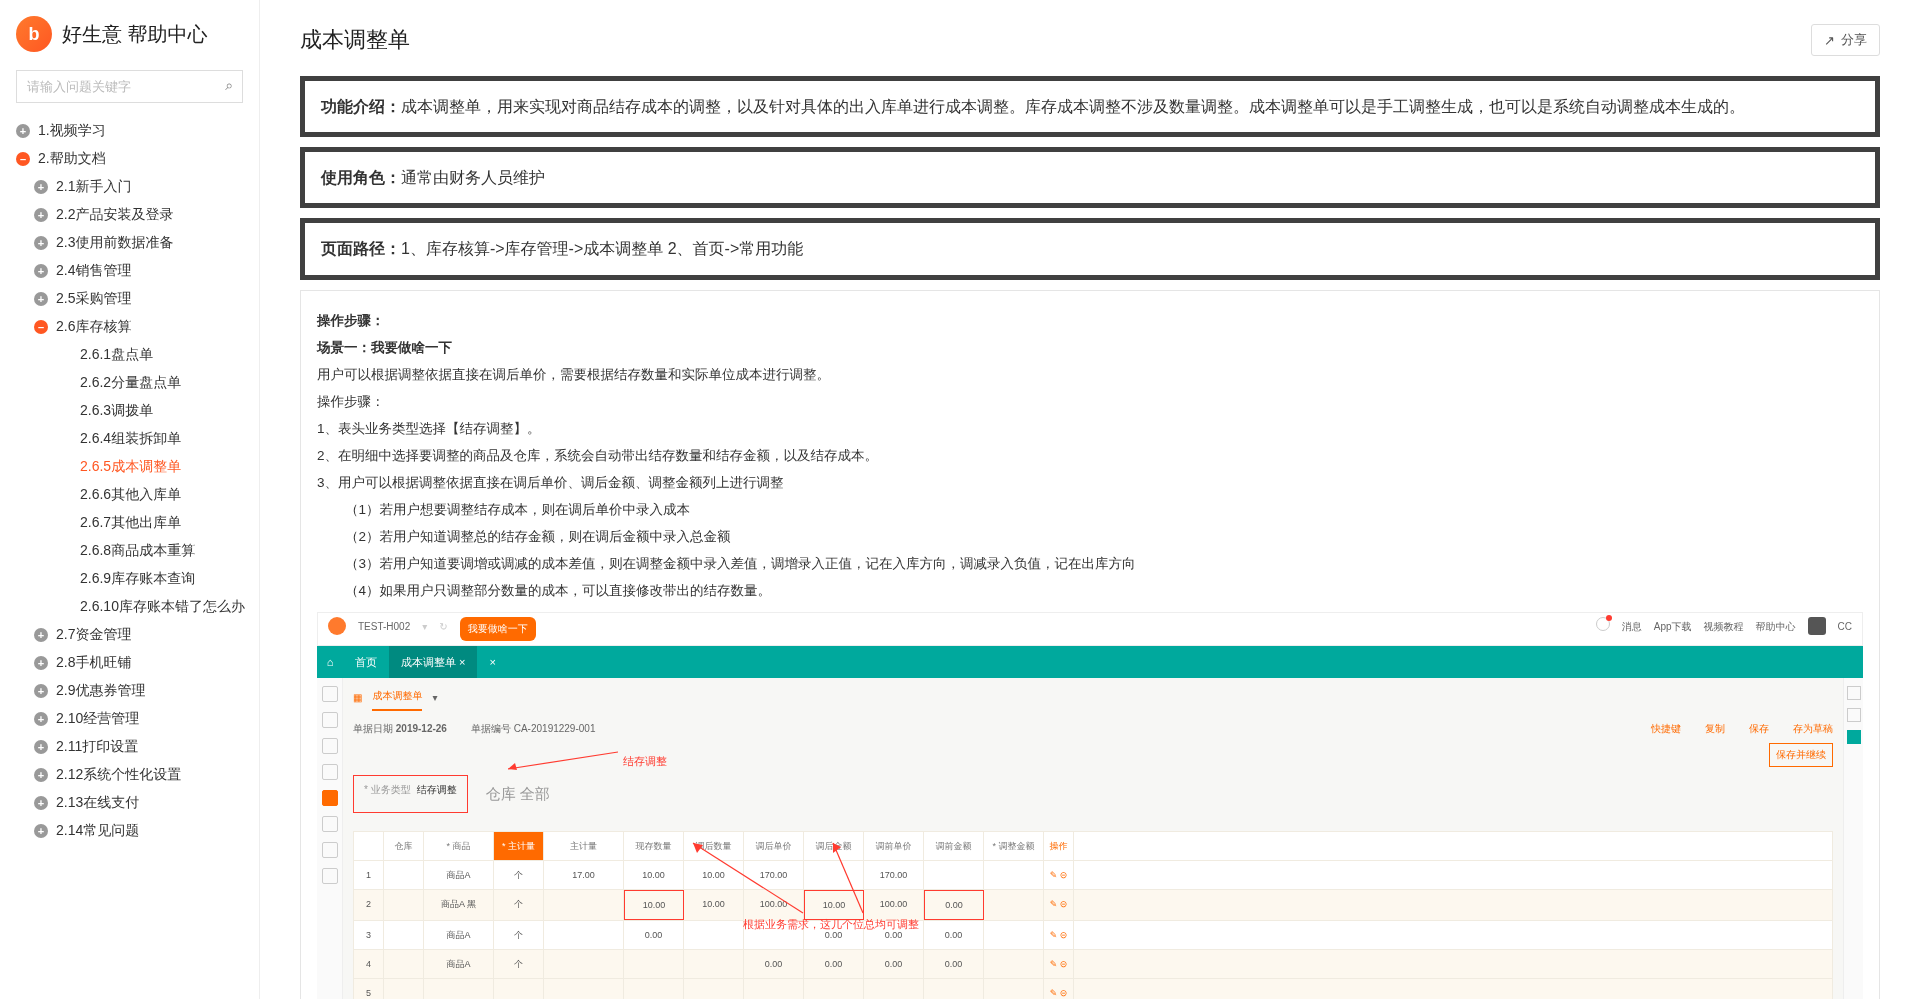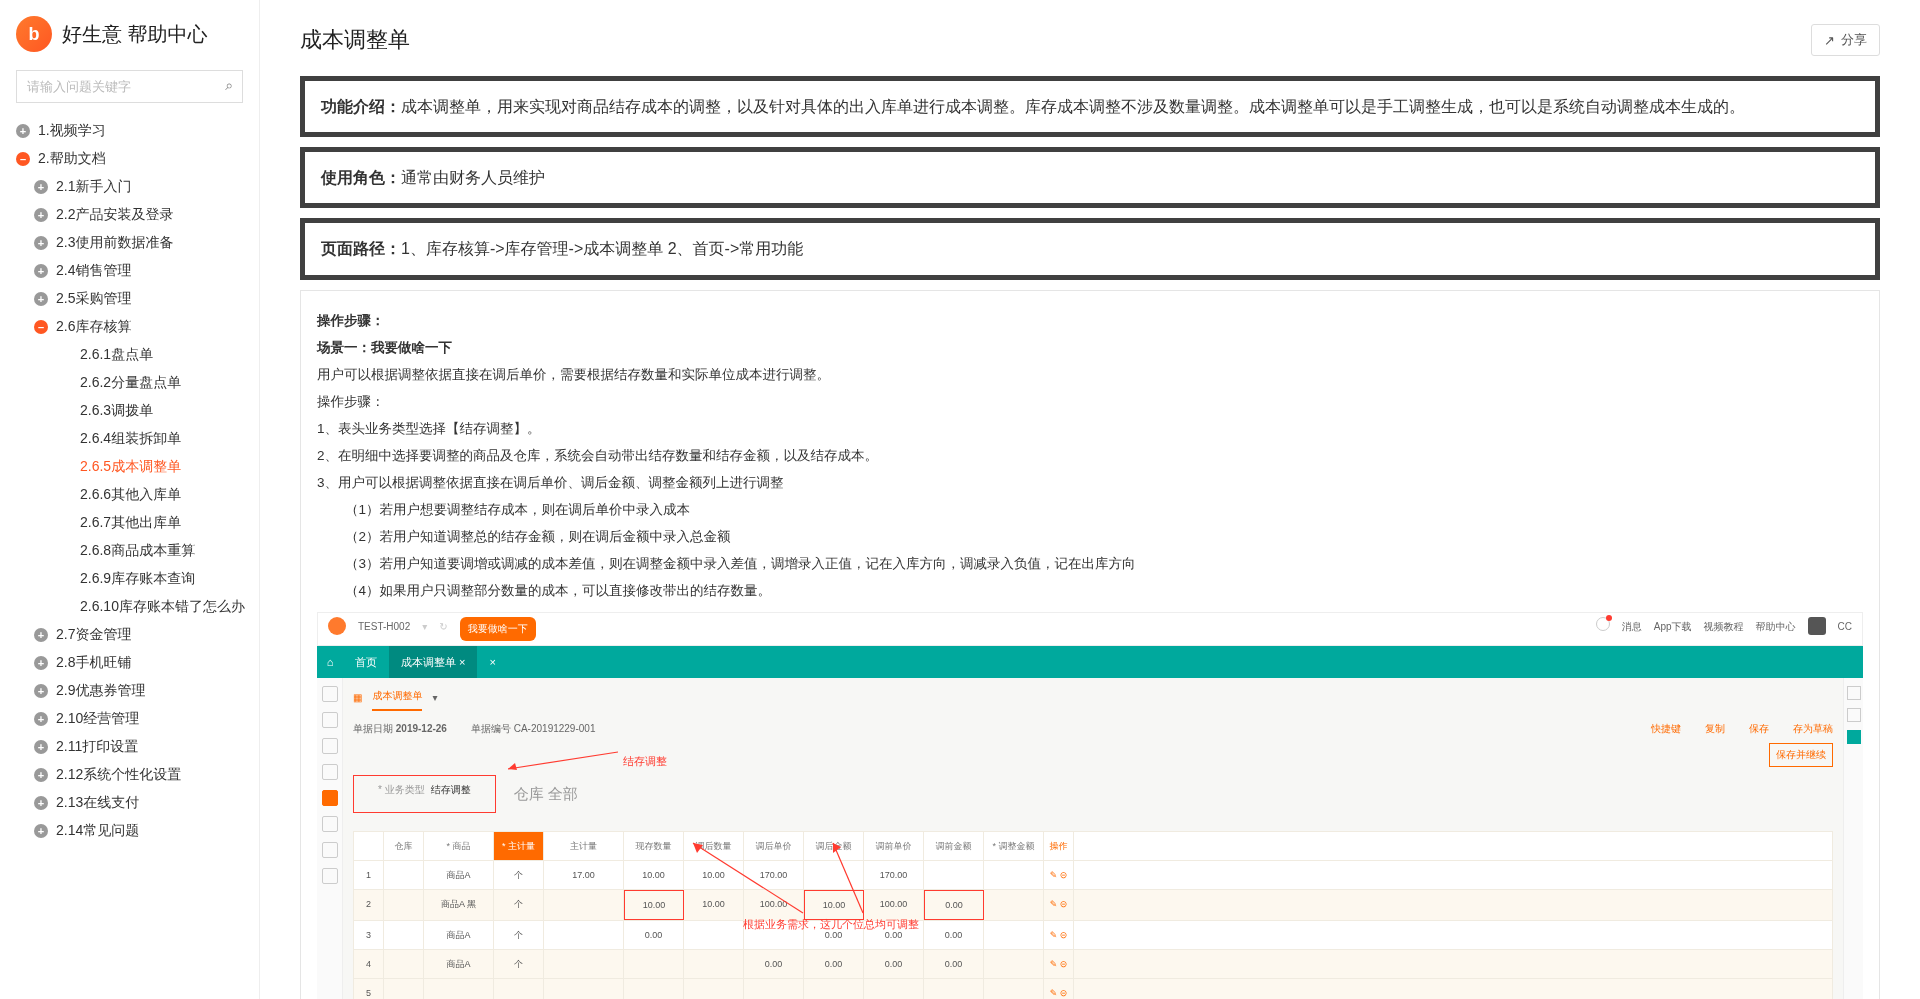--- a/index.html
+++ b/index.html
@@ -44,21 +44,21 @@
 .rail{width:26px;background:#fafafa;border-right:1px solid #eee;display:flex;flex-direction:column;gap:10px;padding:8px 0;align-items:center}
 .rail .ri{width:16px;height:16px;border:1px solid #ccc;border-radius:2px}
 .rail .ri.act{background:#ff6a00;border-color:#ff6a00}
 .panel{flex:1;padding:8px 10px;position:relative}
 .tab-header{display:flex;align-items:center;gap:10px;font-size:10px;color:#666}
 .tab-header .tname{color:#ff6a00;border-bottom:2px solid #ff6a00;padding-bottom:3px}
 .meta-row{display:flex;gap:24px;font-size:10px;color:#666;margin:8px 0;align-items:center}
 .meta-row .spacer{flex:1}
 .meta-row .lnk{color:#ff6a00}
 .type-row{display:flex;gap:10px;font-size:10px;margin-bottom:2px}
-.type-box{border:1.5px solid #ff3b30;padding:4px 24px}
+.type-box{border:1.5px solid #ff3b30;padding:4px 10px}
 .type-box span{color:#999}
 .type-box b{color:#333;margin-left:6px;font-weight:normal}
 .red-label{color:#ff3b30;font-size:11px;font-weight:500;position:absolute;left:280px;top:72px}
 .grid-head{display:flex;background:#fff;border:1px solid #f0ebe0;font-size:9px;color:#777;margin-top:18px}
 .grid-head>div{padding:5px 4px;border-right:1px solid #f0ebe0;text-align:center}
 .grid-head .orange{background:#ff6a00;color:#fff}
 .grid-row{display:flex;background:#fff;border:1px solid #f0ebe0;border-top:none;font-size:9px;color:#555}
 .grid-row.alt{background:#fdf8ef}
 .grid-row>div{padding:5px 4px;border-right:1px solid #f0ebe0;text-align:center;overflow:hidden}
 .c-idx{width:30px}.c-wh{width:40px}.c-prod{width:70px;text-align:left;padding-left:8px}.c-unit{width:50px}.c-qty{width:80px}.c-v{width:60px}

